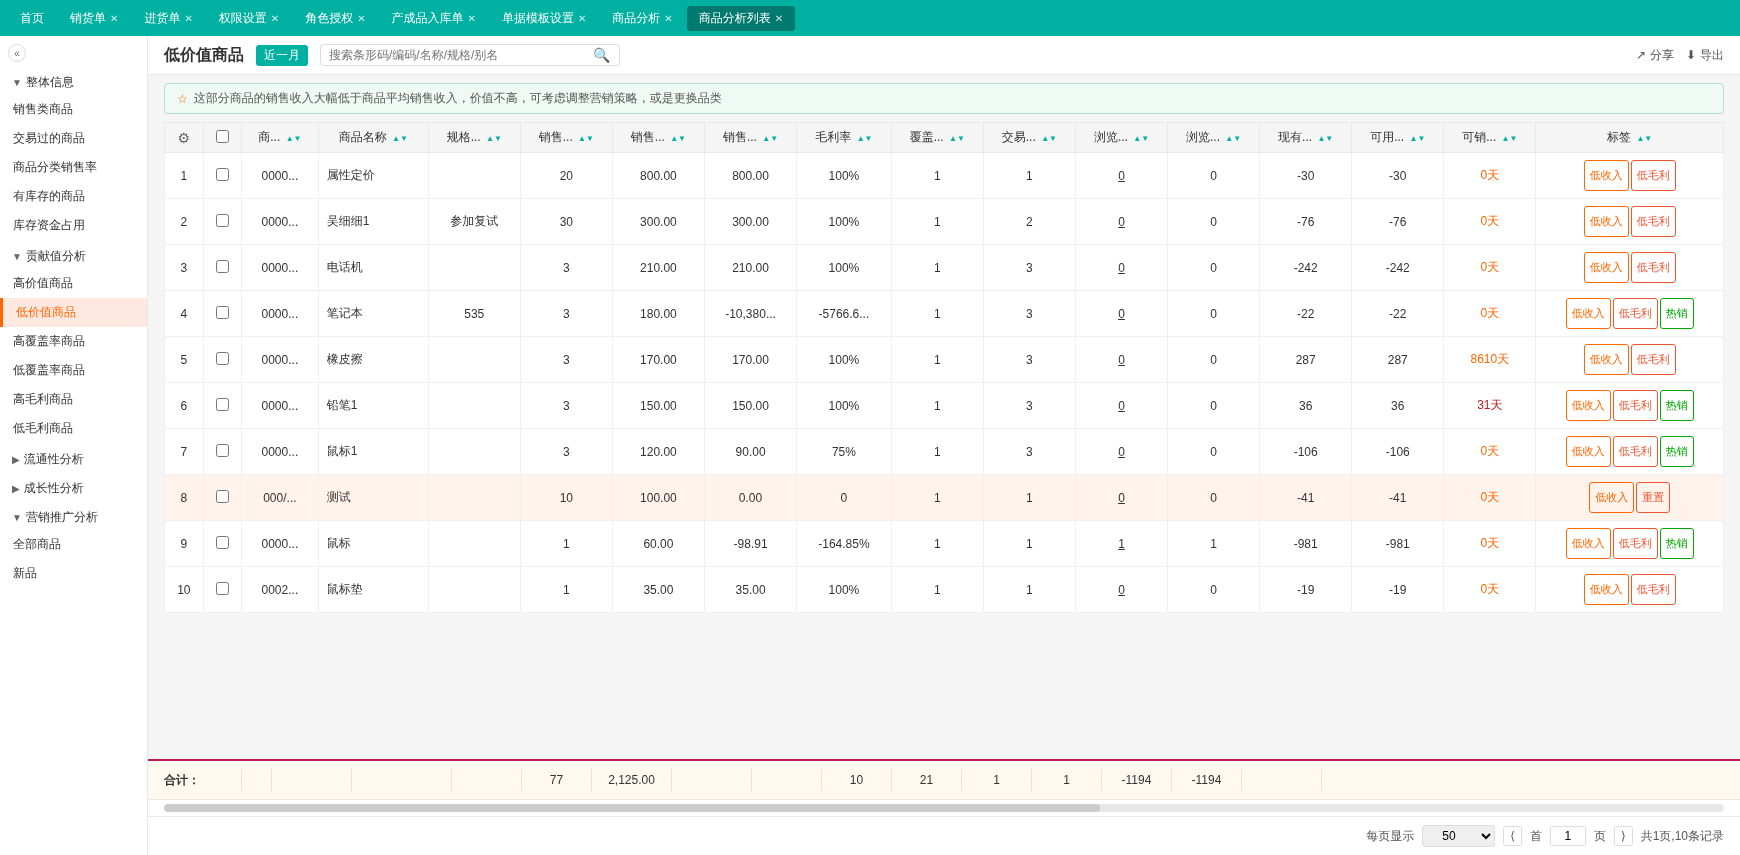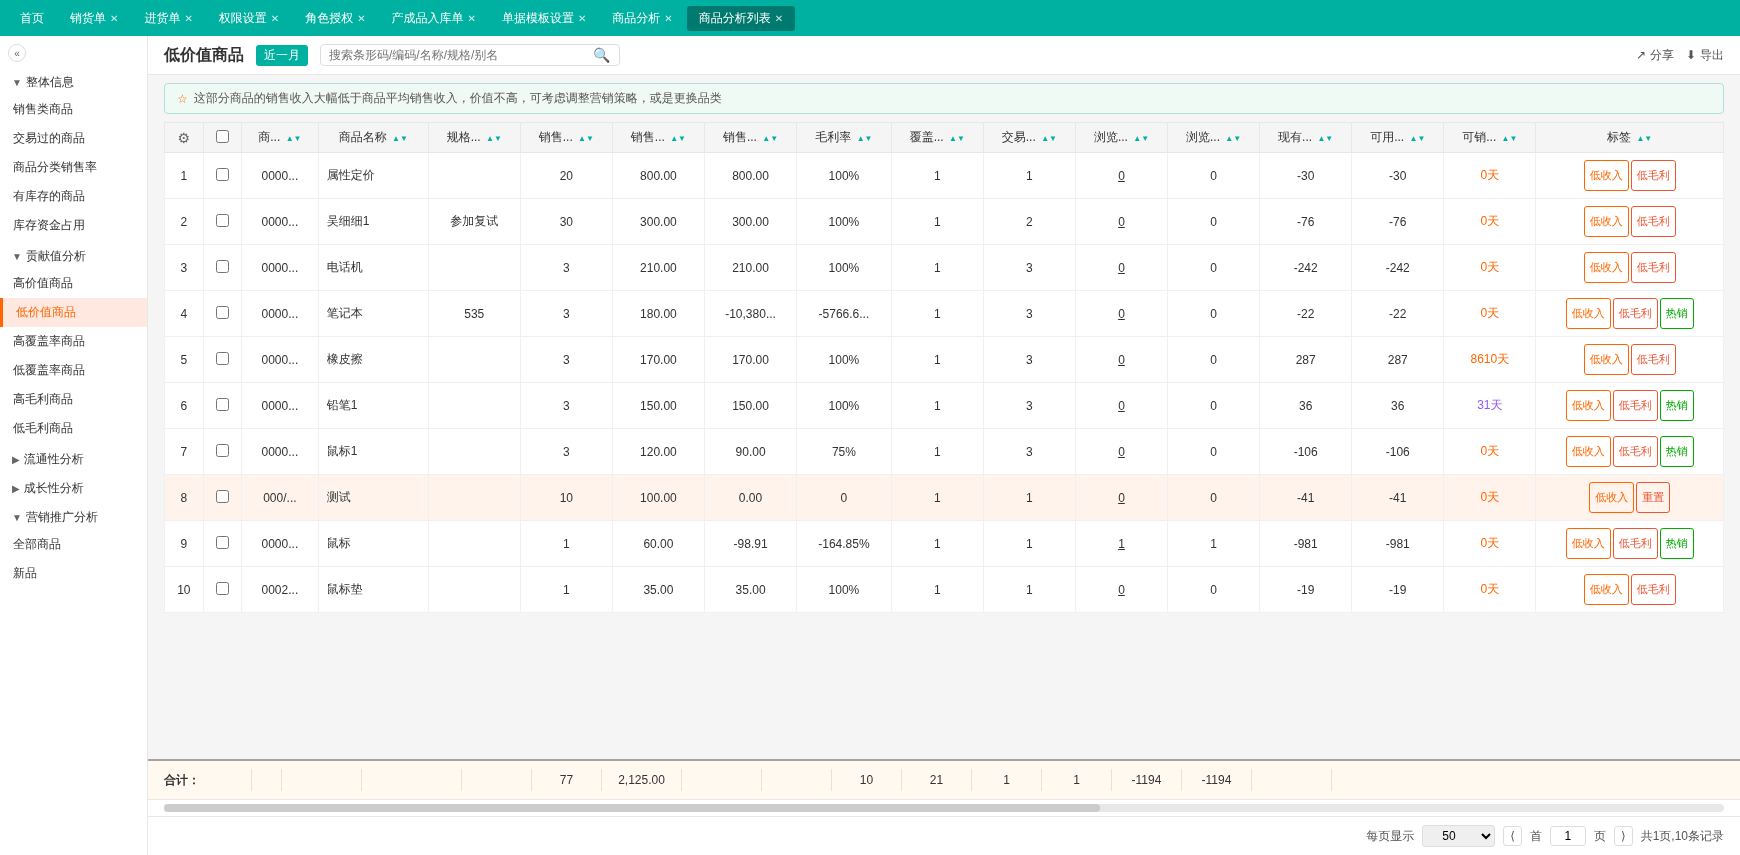--- a/index.html
+++ b/index.html
@@ -187,29 +187,28 @@
       border: 1px solid;
     }
     .tag-orange { color: #f60; border-color: #f60; }
     .tag-red { color: #e53; border-color: #e53; }
     .tag-green { color: #0a0; border-color: #0a0; }
     .underline { text-decoration: underline; cursor: pointer; }
 
     
     .footer-total {
       background: #fff9f0;
-      border-top: 2px solid #a3a3a3;
+      border-top: 2px solid #be185d;
       padding: 8px 16px;
       display: flex;
       align-items: center;
       font-size: 12px;
       color: #333;
       flex-shrink: 0;
       border-bottom: 1px solid #e8e8e8;
-      gap: 10px;
     }
     .footer-total .label { font-weight: bold; margin-right: 8px; min-width: 40px; }
     .total-cell {
       min-width: 80px;
       padding: 4px 8px;
       text-align: center;
       border-right: 1px solid #f0e0d0;
       font-size: 12px;
     }
 
@@ -510,21 +509,21 @@
       <td>3</td>
       <td>150.00</td>
       <td>150.00</td>
       <td>100%</td>
       <td>1</td>
       <td>3</td>
       <td><span class="underline">0</span></td>
       <td>0</td>
       <td>36</td>
       <td>36</td>
-      <td style="color:#8b5cf6;">31天</td>
+      <td style="color:#b91c1c;">31天</td>
       <td><span class="tag tag-orange">低收入</span><span class="tag tag-red">低毛利</span><span class="tag tag-green">热销</span></td>
     </tr>
             <tr>
       <td>7</td>
       <td><input type="checkbox" style=""></td>
       <td>0000...</td>
       <td class="left">鼠标1</td>
       <td></td>
       <td>3</td>
       <td>120.00</td>

